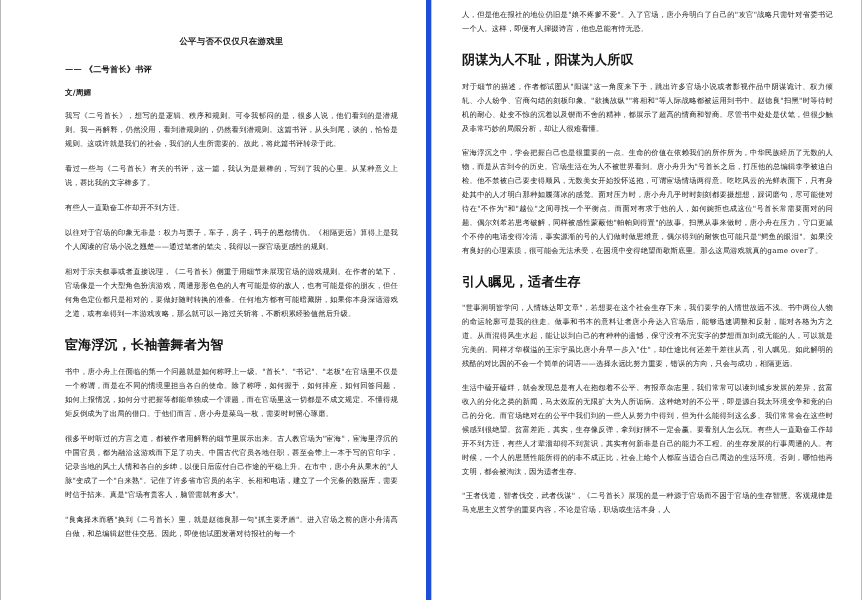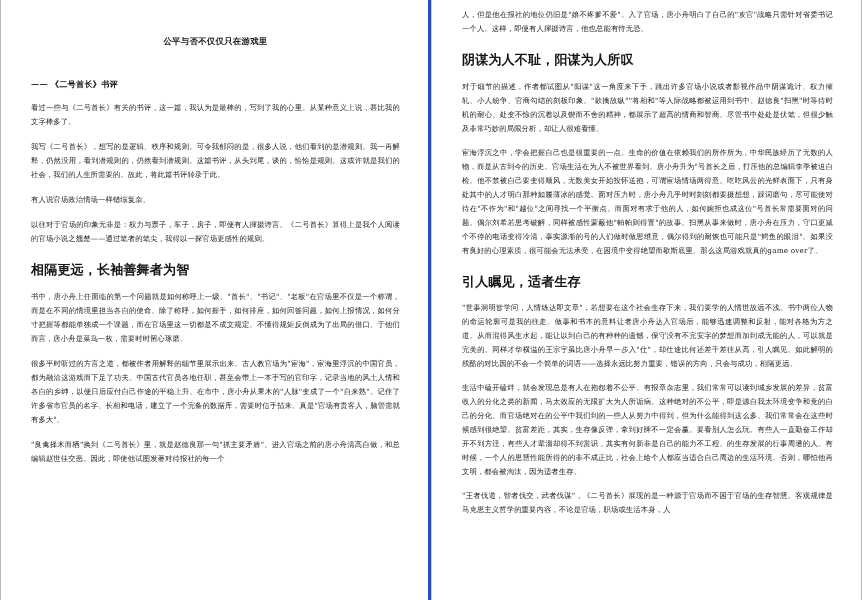--- a/index.html
+++ b/index.html
@@ -22,21 +22,22 @@
   .page {
     position: relative;
     width: 431px;
     height: 600px;
     background: #ffffff;
     box-sizing: border-box;
     overflow: hidden;
   }
   .page-left {
     border-left: 1px solid #b8b8b8;
-    border-right: 3px solid #1d4ed8;
+    border-right: 5px solid #1d4ed8;
+    padding-left: 34px;
   }
   .page-right {
     border-left: 1px solid #c8c8c8;
     border-right: 1px solid #b8b8b8;
   }
   .page-inner {
     padding: 18px 28px 10px 30px;
     box-sizing: border-box;
     height: 100%;
   }
@@ -49,21 +50,21 @@
     font-weight: bold;
     color: #141414;
     letter-spacing: 0.3px;
     margin: 18px 0 0 0;
     line-height: 1.4;
   }
   .subtitle {
     font-size: 8.2px;
     font-weight: bold;
     color: #141414;
-    margin: 31px 0 0 0;
+    margin: 16px 0 0 0;
     letter-spacing: 0.2px;
   }
   .byline {
     font-size: 7.6px;
     font-weight: bold;
     color: #141414;
     margin: 13px 0 0 0;
     letter-spacing: 0.2px;
   }
   .section-heading {
@@ -95,27 +96,29 @@
 
 <div class="spread">
 
   <div class="page page-left">
     <div class="page-inner">
 
       <h1 class="doc-title">公平与否不仅仅只在游戏里</h1>
 
       <div class="subtitle">—— 《二号首长》书评</div>
 
+      <div class="byline">文/周媚</div>
 
+      <p class="para">我写《二号首长》，想写的是逻辑、秩序和规则。可令我郁闷的是，很多人说，他们看到的是潜规则。我一再解释，仍然没用，看到潜规则的，仍然看到潜规则。这篇书评，从头到尾，谈的，恰恰是规则。这或许就是我们的社会，我们的人生所需要的。故此，将此篇书评转录于此。</p>
       <p class="para">看过一些与《二号首长》有关的书评，这一篇，我认为是最棒的，写到了我的心里。从某种意义上说，甚比我的文字棒多了。</p>
-      <p class="para">我写《二号首长》，想写的是逻辑、秩序和规则。可令我郁闷的是，很多人说，他们看到的是潜规则。我一再解释，仍然没用，看到潜规则的，仍然看到潜规则。这篇书评，从头到尾，谈的，恰恰是规则。这或许就是我们的社会，我们的人生所需要的。故此，将此篇书评转录于此。</p>
-      <p class="para">有人说官场政治情场一样错综复杂。</p>
-      <p class="para">以往对于官场的印象无非是：权力与票子，车子，房子，即便有人撺掇诗言。《二号首长》算得上是我个人阅读的官场小说之翘楚——通过笔者的笔尖，我得以一探官场更感性的规则。</p>
+      <p class="para">有些人一直勤奋工作却开不到方迁。</p>
+      <p class="para">以往对于官场的印象无非是：权力与票子，车子，房子，码子的恩怨情仇。《相隔更远》算得上是我个人阅读的官场小说之翘楚——通过笔者的笔尖，我得以一探官场更感性的规则。</p>
+      <p class="para">相对于宗夫叙事或者直接说理，《二号首长》侧重于用细节来展现官场的游戏规则。在作者的笔下，官场像是一个大型角色扮演游戏，周遭形形色色的人有可能是你的敌人，也有可能是你的朋友，但任何角色定位都只是相对的，要做好随时转换的准备。任何地方都有可能暗藏阱，如果你本身深谙游戏之道，或有幸得到一本游戏攻略，那么就可以一路过关斩将，不断积累经验值然后升级。</p>
 
-      <h2 class="section-heading">相隔更远，长袖善舞者为智</h2>
+      <h2 class="section-heading">宦海浮沉，长袖善舞者为智</h2>
 
       <p class="para">书中，唐小舟上任面临的第一个问题就是如何称呼上一级。"首长"、"书记"、"老板"在官场里不仅是一个称谓，而是在不同的情境里担当各自的使命。除了称呼，如何握手，如何排座，如何回答问题，如何上报情况，如何分寸把握等都能单独成一个课题，而在官场里这一切都是不成文规定。不懂得规矩反倒成为了出局的借口。于他们而言，唐小舟是菜鸟一枚，需要时时留心琢磨。</p>
       <p class="para">很多平时听过的方言之道，都被作者用解释的细节里展示出来。古人教官场为"宦海"，宦海里浮沉的中国官员，都为融洽这游戏而下足了功夫。中国古代官员各地任职，甚至会带上一本手写的官印字，记录当地的风土人情和各自的乡绅，以便日后应付自己作途的平稳上升。在市中，唐小舟从果木的"人脉"变成了一个"自来熟"。记住了许多省市官员的名字、长相和电话，建立了一个完备的数据库，需要时信手拈来。真是"官场有贵客人，脑管需就有多大"。</p>
       <p class="para">"良禽择木而栖"换到《二号首长》里，就是赵德良那一句"抓主要矛盾"。进入官场之前的唐小舟清高自做，和总编辑赵世佳交恶。因此，即使他试图发著对待报社的每一个</p>
 
     </div>
   </div>
 
   <div class="page page-right">
     <div class="page-inner">

